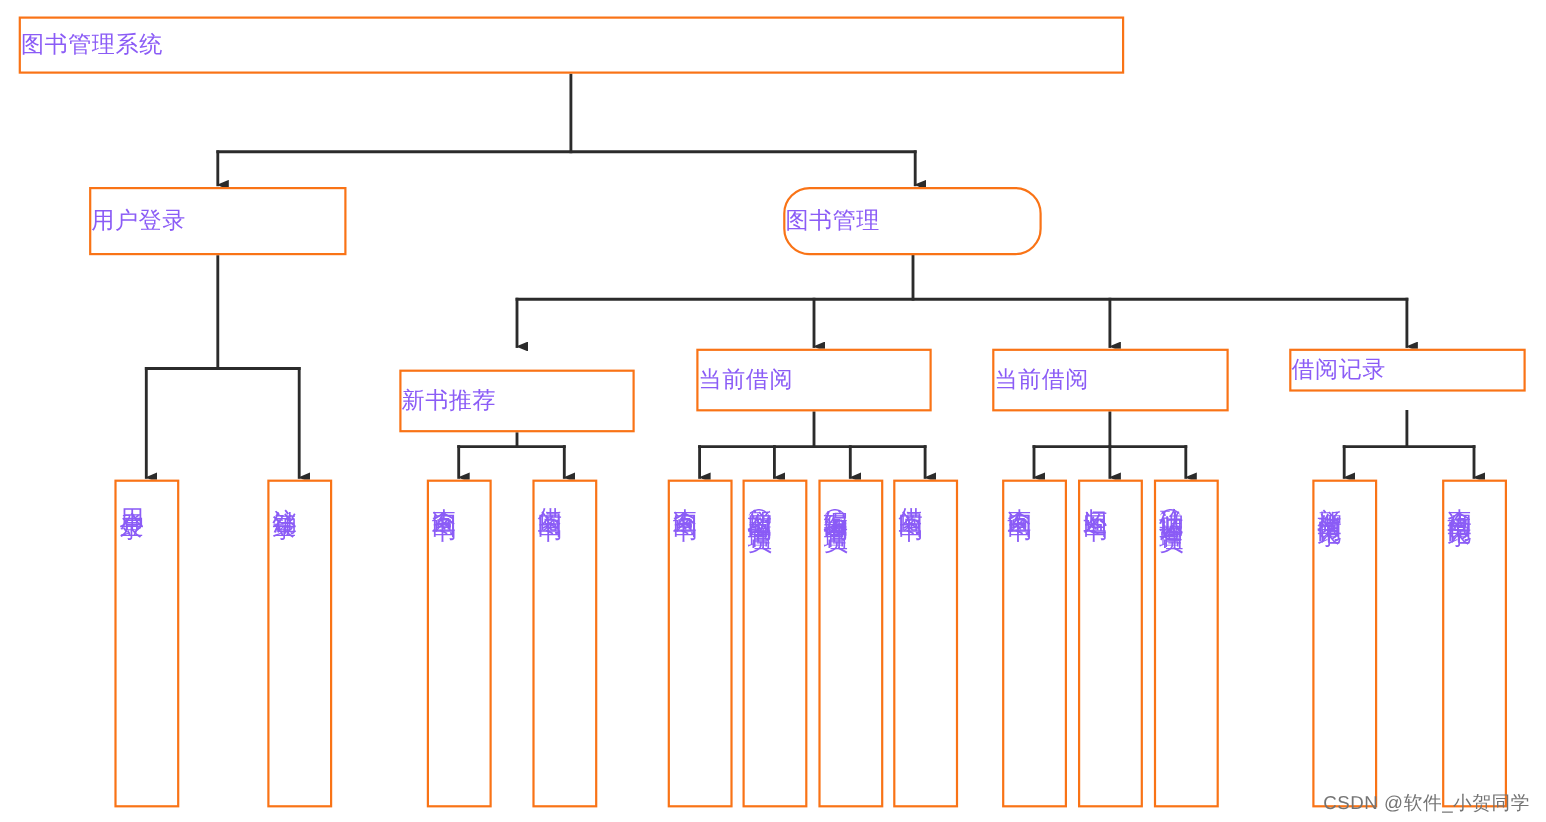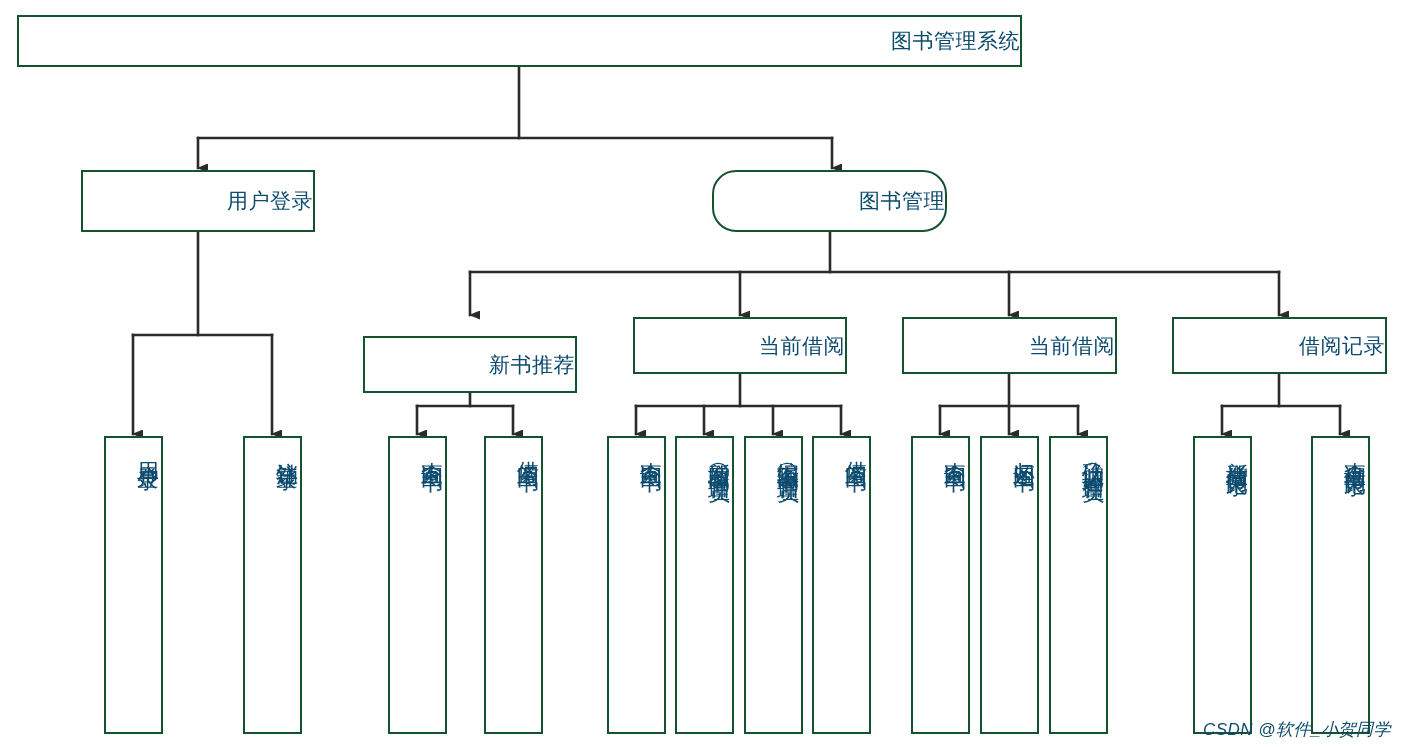--- a/index.html
+++ b/index.html
@@ -23,25 +23,25 @@
     left: 0;
     top: 0;
     width: 1405px;
     height: 747px;
     pointer-events: none;
   }
   .node {
     position: absolute;
     box-sizing: border-box;
     background: #ffffff;
-    border: 2px solid #14532d;
+    border: 2px solid #f97316;
     display: flex;
     align-items: center;
-    justify-content: flex-end;
-    color: #0c4a6e;
+    justify-content: flex-start;
+    color: #8b5cf6;
   }
   .node .node-label {
     display: block;
     text-align: center;
     letter-spacing: 0.5px;
   }
   .node-horizontal .node-label {
     writing-mode: horizontal-tb;
     font-size: 21px;
     line-height: 1.2;
@@ -59,25 +59,24 @@
     font-size: 22px;
     line-height: 1.22;
     letter-spacing: 3px;
     white-space: nowrap;
   }
   #watermark {
     position: absolute;
     right: 14px;
     bottom: 6px;
     font-size: 17px;
-    color: #0c4a6e;
+    color: #737373;
     letter-spacing: 0.5px;
     white-space: nowrap;
     user-select: none;
-    font-style: italic;
   }
 </style>
 </head>
 <body>
 
 <div id="diagram-root">
 
   <svg id="edge-layer" viewBox="0 0 1405 747" width="1405" height="747" xmlns="http://www.w3.org/2000/svg">
     <defs>
       <marker id="arrowhead" markerWidth="9" markerHeight="11" refX="4.5" refY="10" orient="auto" markerUnits="userSpaceOnUse">
@@ -145,21 +144,21 @@
   </div>
 
   <div class="node node-horizontal" style="left:633px; top:317px; width:214px; height:57px;">
     <span class="node-label">当前借阅</span>
   </div>
 
   <div class="node node-horizontal" style="left:902px; top:317px; width:215px; height:57px;">
     <span class="node-label">当前借阅</span>
   </div>
 
-  <div class="node node-horizontal" style="left:1172px; top:317px; width:215px; height:57px;">
+  <div class="node node-horizontal" style="left:1172px; top:317px; width:215px; height:39px;">
     <span class="node-label">借阅记录</span>
   </div>
 
   <div class="node node-vertical" style="left:104px; top:436px; width:59px; height:298px;">
     <span class="node-label">用户登录</span>
   </div>
 
   <div class="node node-vertical" style="left:243px; top:436px; width:59px; height:298px;">
     <span class="node-label">注销登录</span>
   </div>

